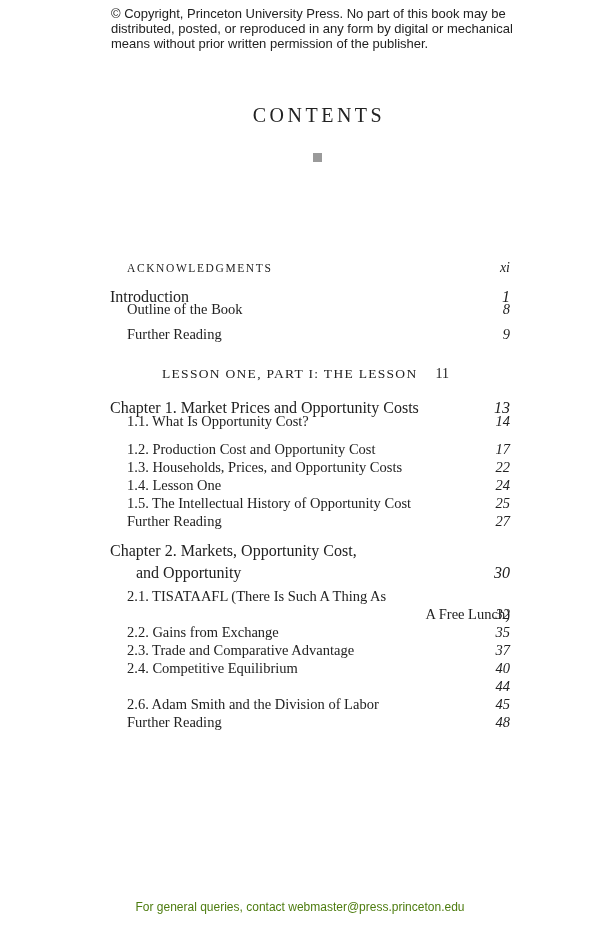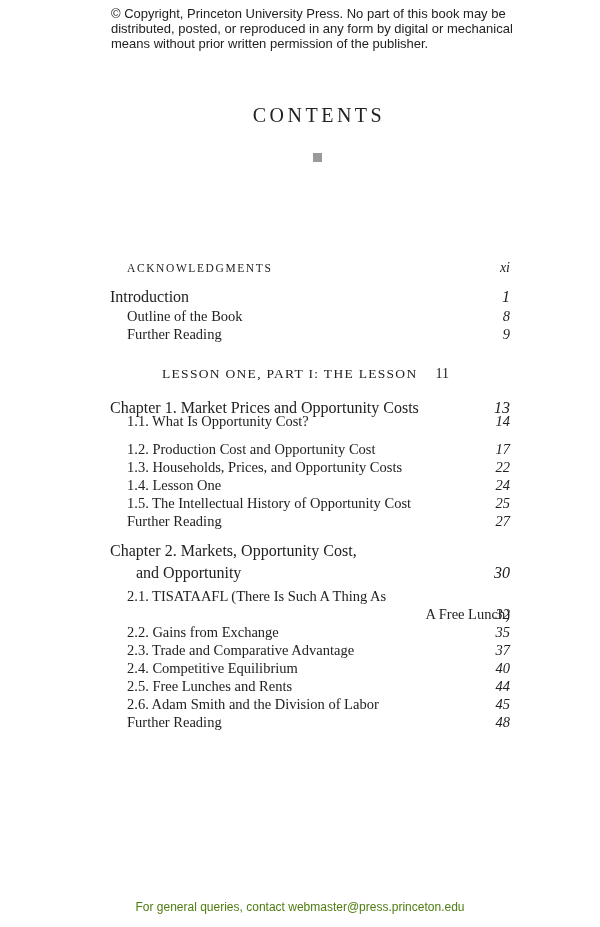--- a/index.html
+++ b/index.html
@@ -112,21 +112,21 @@
 
   <div class="row smallcaps" style="top:262px; padding-left:17px; width:383px;">
     <span>ACKNOWLEDGMENTS</span>
     <span class="pg" style="font-size:14px; letter-spacing:0; top:-2px;">xi</span>
   </div>
 
   <div class="row lg" style="top:288px;">
     <span>Introduction</span>
     <span class="pg">1</span>
   </div>
-  <div class="row md indent1" style="top:307px; width:383px;">
+  <div class="row md indent1" style="top:300px; width:383px;">
     <span>Outline of the Book</span>
     <span class="pg">8</span>
   </div>
   <div class="row md indent1" style="top:325px; width:383px;">
     <span>Further Reading</span>
     <span class="pg">9</span>
   </div>
 
   <div class="part" style="top:366px;">
     <span>LESSON ONE, PART I: THE LESSON</span><span class="pg">11</span>
@@ -182,21 +182,20 @@
   </div>
   <div class="row md indent1" style="top:641px; width:383px;">
     <span>2.3.  Trade and Comparative Advantage</span>
     <span class="pg">37</span>
   </div>
   <div class="row md indent1" style="top:659px; width:383px;">
     <span>2.4.  Competitive Equilibrium</span>
     <span class="pg">40</span>
   </div>
   <div class="row md indent1" style="top:677px; width:383px;">
-    <span>2.5.  Free Lunches and Rents</span>
     <span class="pg">44</span>
   </div>
   <div class="row md indent1" style="top:695px; width:383px;">
     <span>2.6.  Adam Smith and the Division of Labor</span>
     <span class="pg">45</span>
   </div>
   <div class="row md indent1" style="top:713px; width:383px;">
     <span>Further Reading</span>
     <span class="pg">48</span>
   </div>

